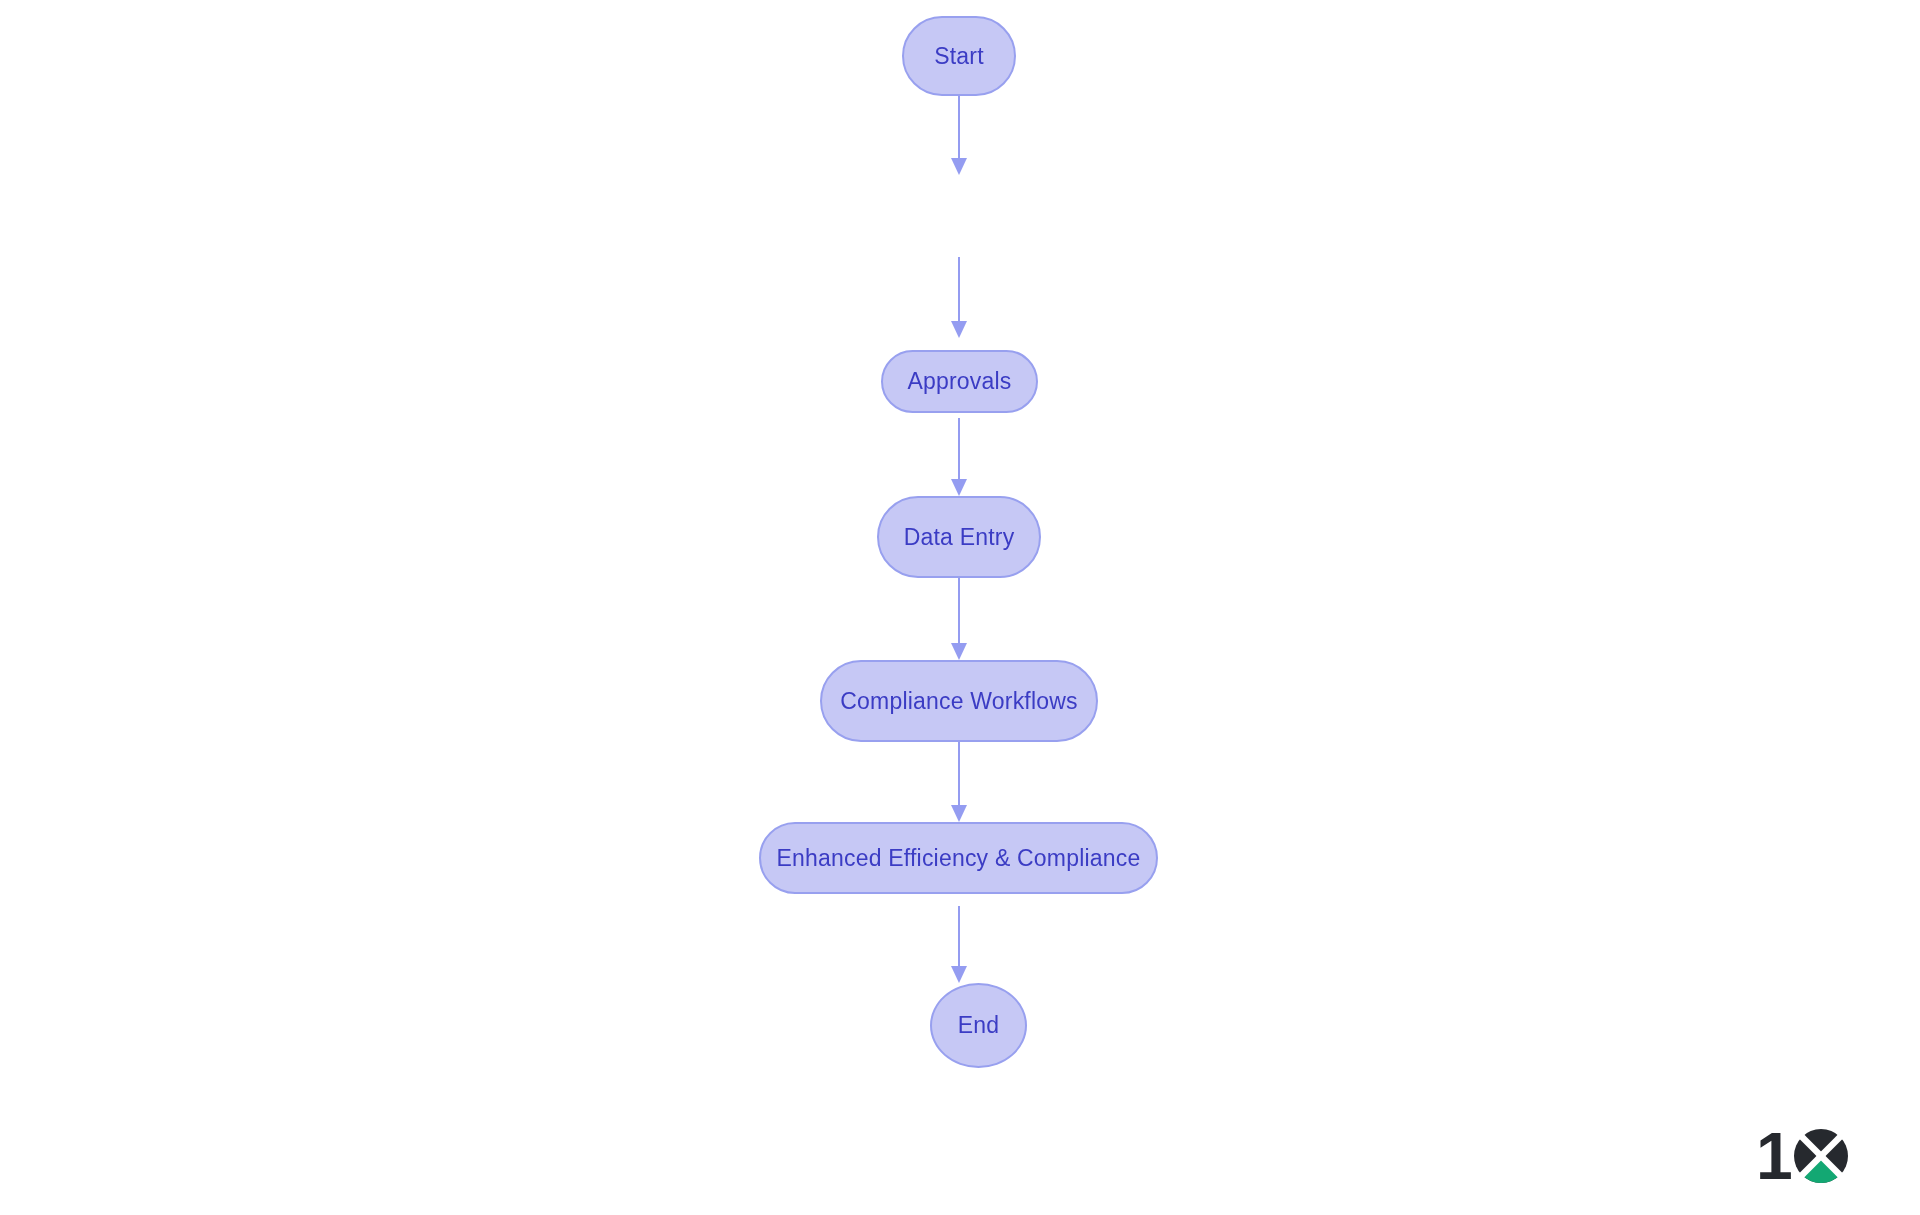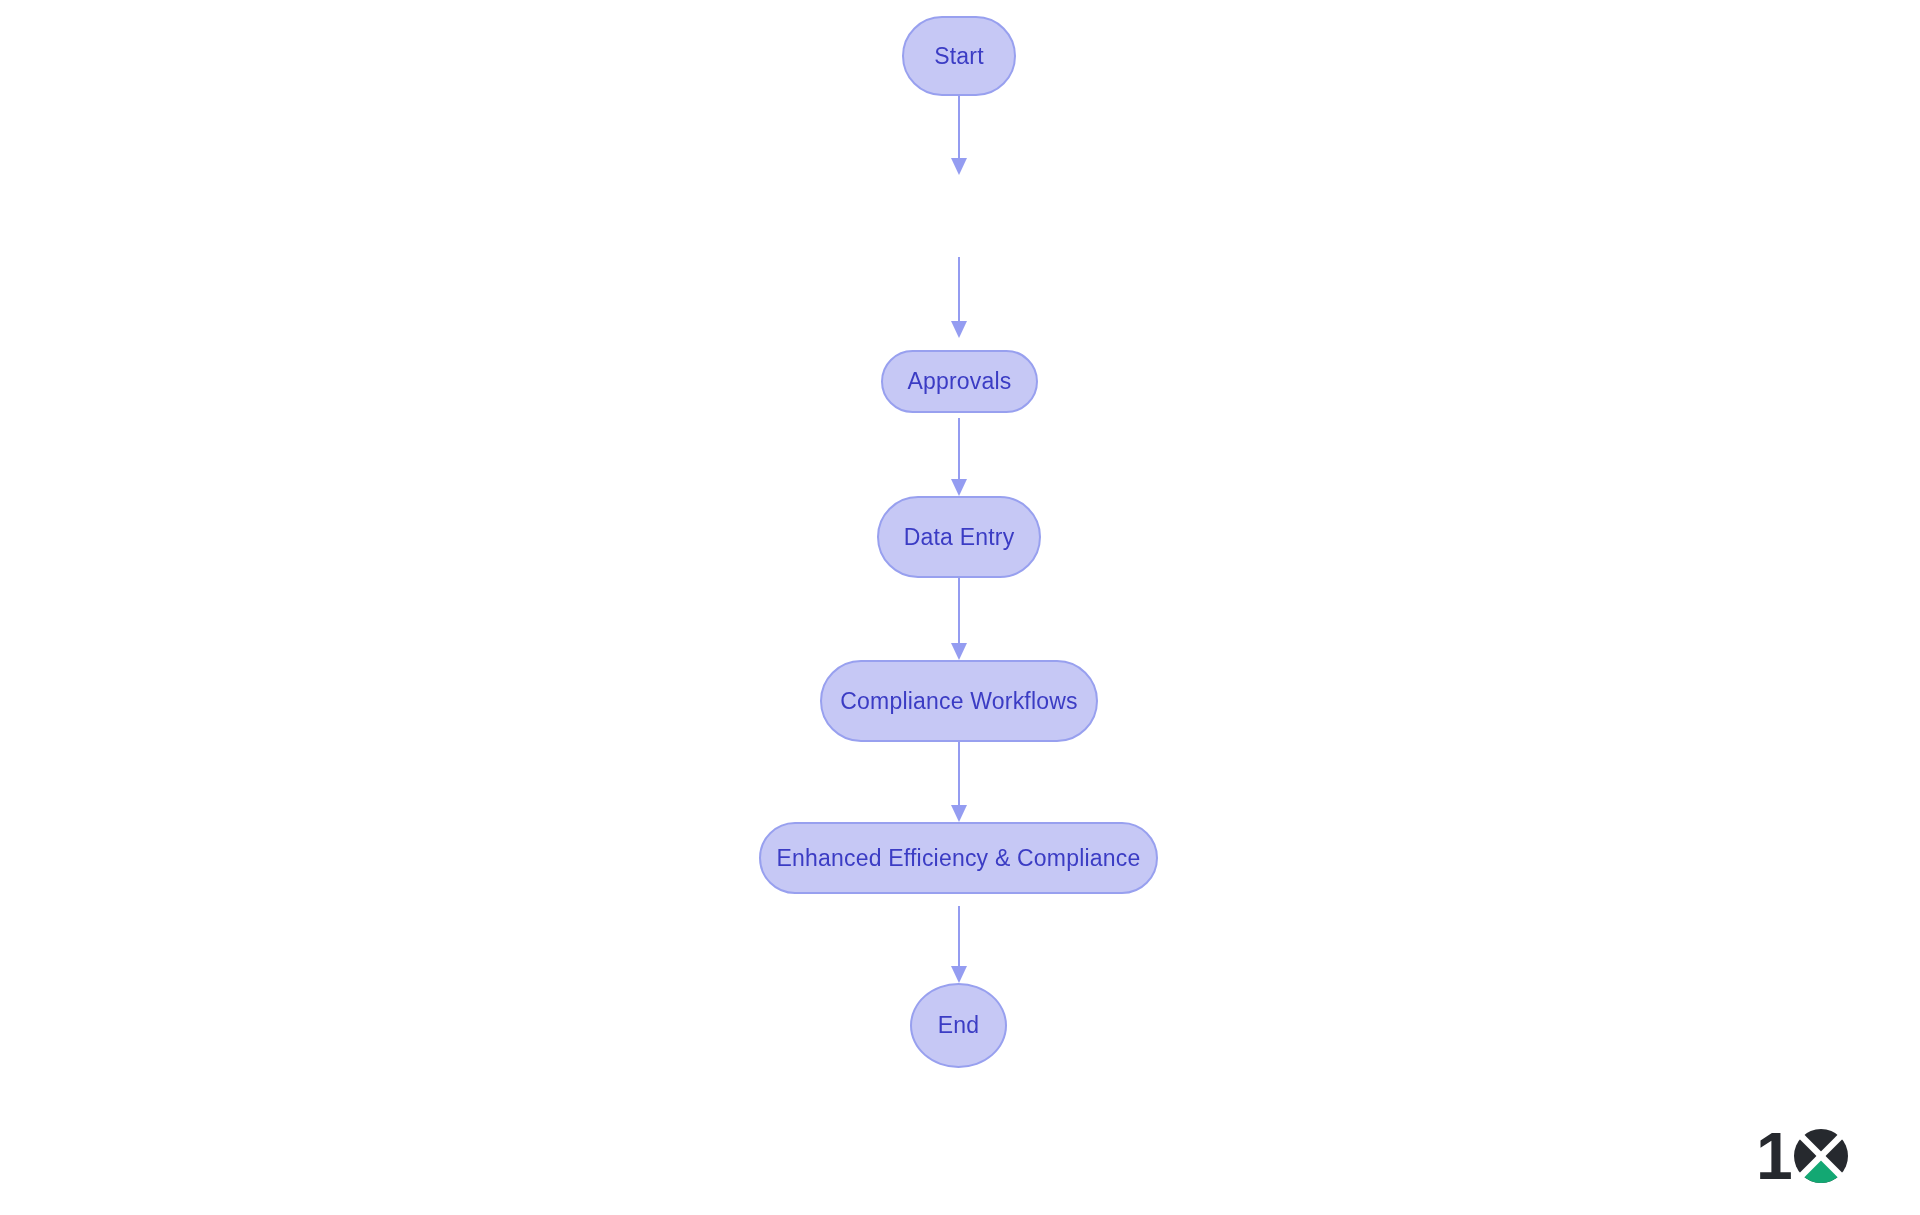--- a/index.html
+++ b/index.html
@@ -32,21 +32,21 @@
     white-space:nowrap;
     text-align:center;
   }
   
   .n0{left:902px;top:16px;width:114px;height:80px;border-radius:40px;}
   .n1{left:837px;top:175px;width:244px;height:82px;border-radius:41px;}
   .n2{left:881px;top:350px;width:157px;height:63px;border-radius:40px;}
   .n3{left:877px;top:496px;width:164px;height:82px;border-radius:41px;}
   .n4{left:820px;top:660px;width:278px;height:82px;border-radius:41px;}
   .n5{left:759px;top:822px;width:399px;height:72px;border-radius:42px;}
-  .n6{left:910px;top:983px;width:97px;height:85px;border-radius:50%;}
+  .n6{left:930px;top:983px;width:97px;height:85px;border-radius:50%;}
 
   .connector{position:absolute;left:951px;width:16px;}
   .c0{top:96px;height:79px;}
   .c1{top:257px;height:81px;}
   .c2{top:418px;height:78px;}
   .c3{top:578px;height:82px;}
   .c4{top:742px;height:80px;}
   .c5{top:906px;height:77px;}
   .connector .line{
     position:absolute;left:7px;top:0;width:2px;height:calc(100% - 14px);

